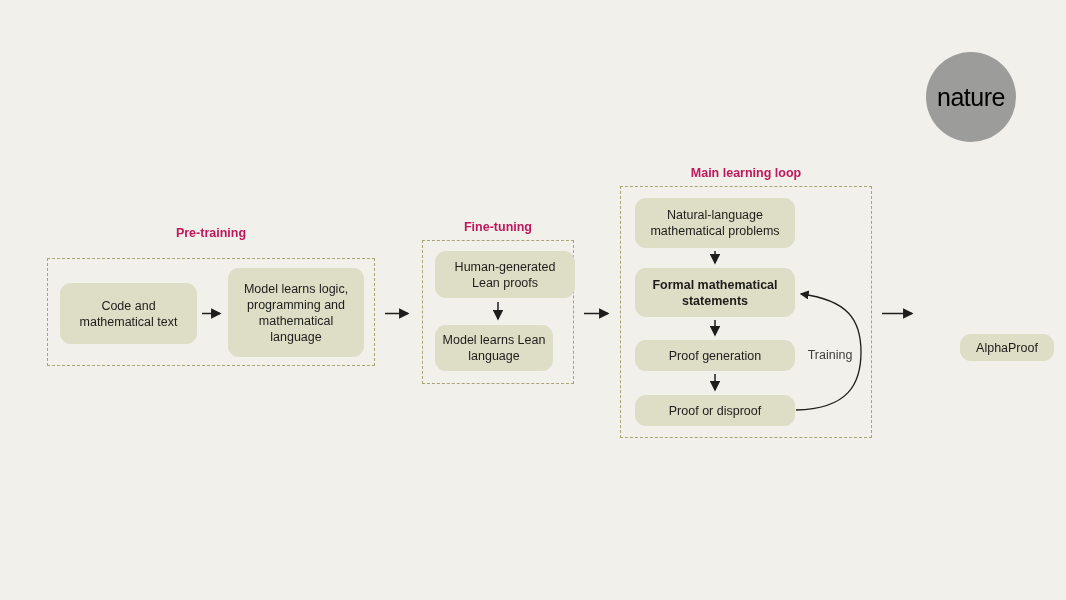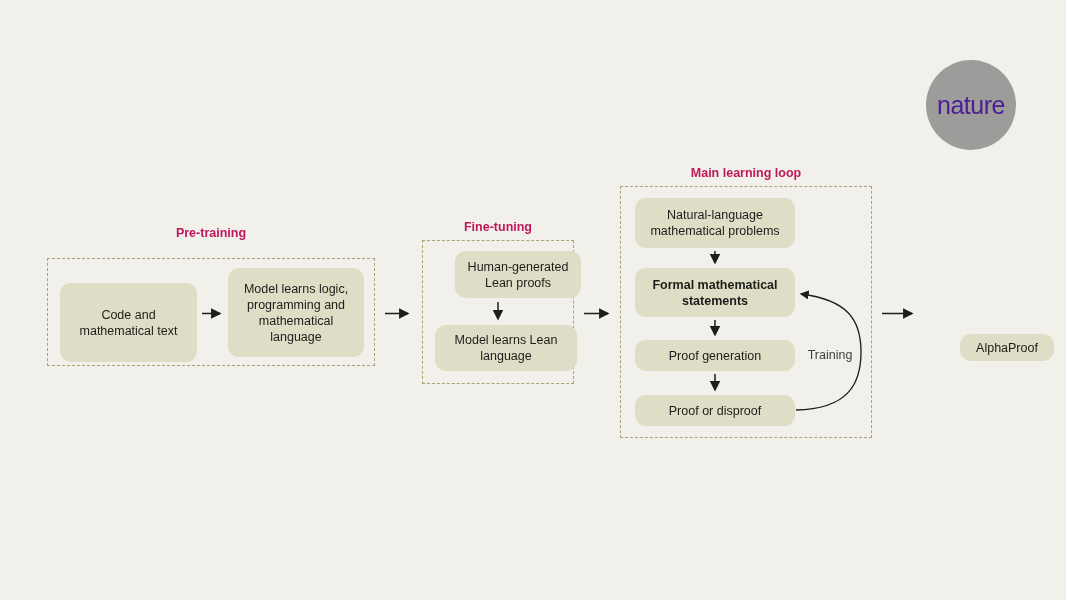--- a/index.html
+++ b/index.html
@@ -43,29 +43,29 @@
   }
   .free-label {
     position: absolute;
     font-size: 12.5px;
     color: #404040;
     text-align: center;
   }
   .logo {
     position: absolute;
     left: 926px;
-    top: 60px;
+    top: 52px;
     width: 90px;
     height: 90px;
     border-radius: 50%;
     background: #9c9c9b;
     display: flex;
     align-items: center;
     justify-content: center;
-    color: #4c1d95;
+    color: #000000;
     font-size: 25px;
     letter-spacing: -0.5px;
   }
   svg.arrows {
     position: absolute;
     left: 0;
     top: 0;
     width: 1066px;
     height: 600px;
     pointer-events: none;
@@ -75,27 +75,27 @@
 <body>
 
 <div class="canvas">
 
   <div class="logo">
     <span>nature</span>
   </div>
 
   <div class="group" style="left:47px; top:258px; width:328px; height:108px;"></div>
   <div class="group-label" style="left:47px; top:226px; width:328px;">Pre-training</div>
-  <div class="box" style="left:60px; top:283px; width:137px; height:79px;">Code and mathematical text</div>
+  <div class="box" style="left:60px; top:283px; width:137px; height:61px;">Code and mathematical text</div>
   <div class="box" style="left:228px; top:268px; width:136px; height:89px;">Model learns logic, programming and mathematical language</div>
 
   <div class="group" style="left:422px; top:240px; width:152px; height:144px;"></div>
   <div class="group-label" style="left:422px; top:220px; width:152px;">Fine-tuning</div>
-  <div class="box" style="left:435px; top:251px; width:126px; height:47px;margin-left:20px;">Human-generated Lean proofs</div>
-  <div class="box" style="left:435px; top:325px; width:142px; height:46px;">Model learns Lean language</div>
+  <div class="box" style="left:435px; top:251px; width:140px; height:47px;">Human-generated Lean proofs</div>
+  <div class="box" style="left:435px; top:325px; width:118px; height:46px;">Model learns Lean language</div>
 
   <div class="group" style="left:620px; top:186px; width:252px; height:252px;"></div>
   <div class="group-label" style="left:620px; top:166px; width:252px;">Main learning loop</div>
   <div class="box" style="left:635px; top:198px; width:160px; height:50px;">Natural-language mathematical problems</div>
   <div class="box" style="left:635px; top:268px; width:160px; height:49px;font-weight:bold;">Formal mathematical statements</div>
   <div class="box" style="left:635px; top:395px; width:160px; height:31px;">Proof or disproof</div>
   <div class="box" style="left:635px; top:340px; width:160px; height:31px;">Proof generation</div>
   <div class="free-label" style="left:800px; top:348px; width:60px;">Training</div>
 
   <div class="box" style="left:960px; top:298px; width:94px; height:27px;margin-top:36px;">AlphaProof</div>

